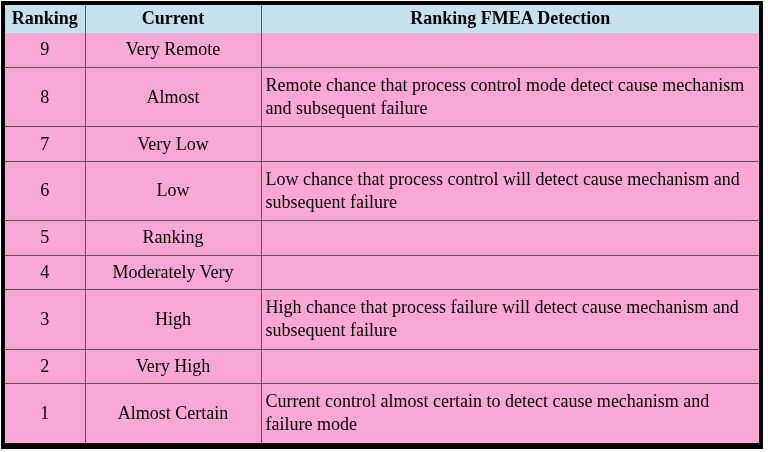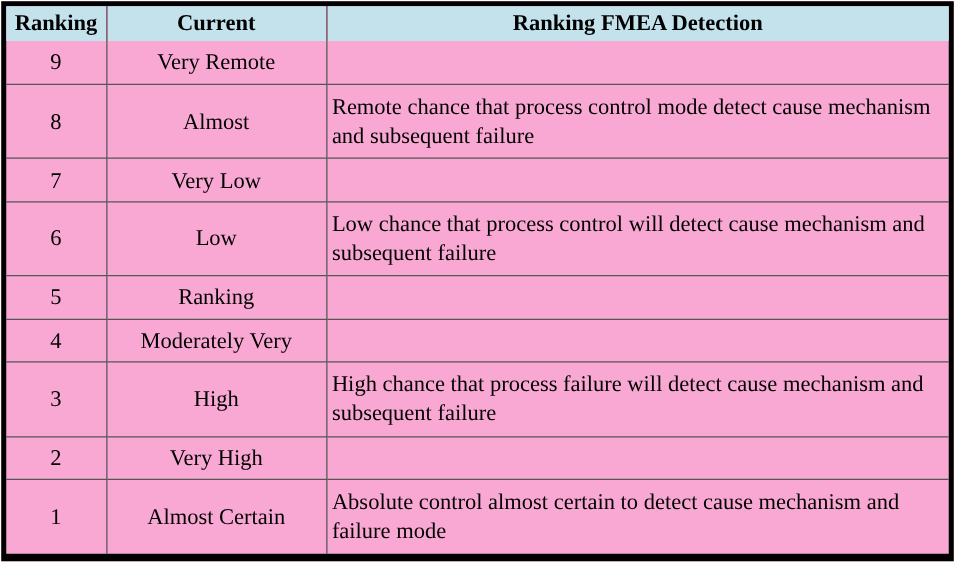--- a/index.html
+++ b/index.html
@@ -132,19 +132,19 @@
 subsequent failure</td>
         </tr>
         <tr class="row-short">
           <td class="cell-ranking">2</td>
           <td class="cell-effect">Very High</td>
           <td class="cell-detect"></td>
         </tr>
         <tr class="row-tall">
           <td class="cell-ranking">1</td>
           <td class="cell-effect">Almost Certain</td>
-          <td class="cell-detect">Absolute control almost certain to detect cause mechanism and
+          <td class="cell-detect">Current control almost certain to detect cause mechanism and
 failure mode</td>
         </tr>
       </tbody>
     </table>
   </div>
 </div>
 
 </body></html>

